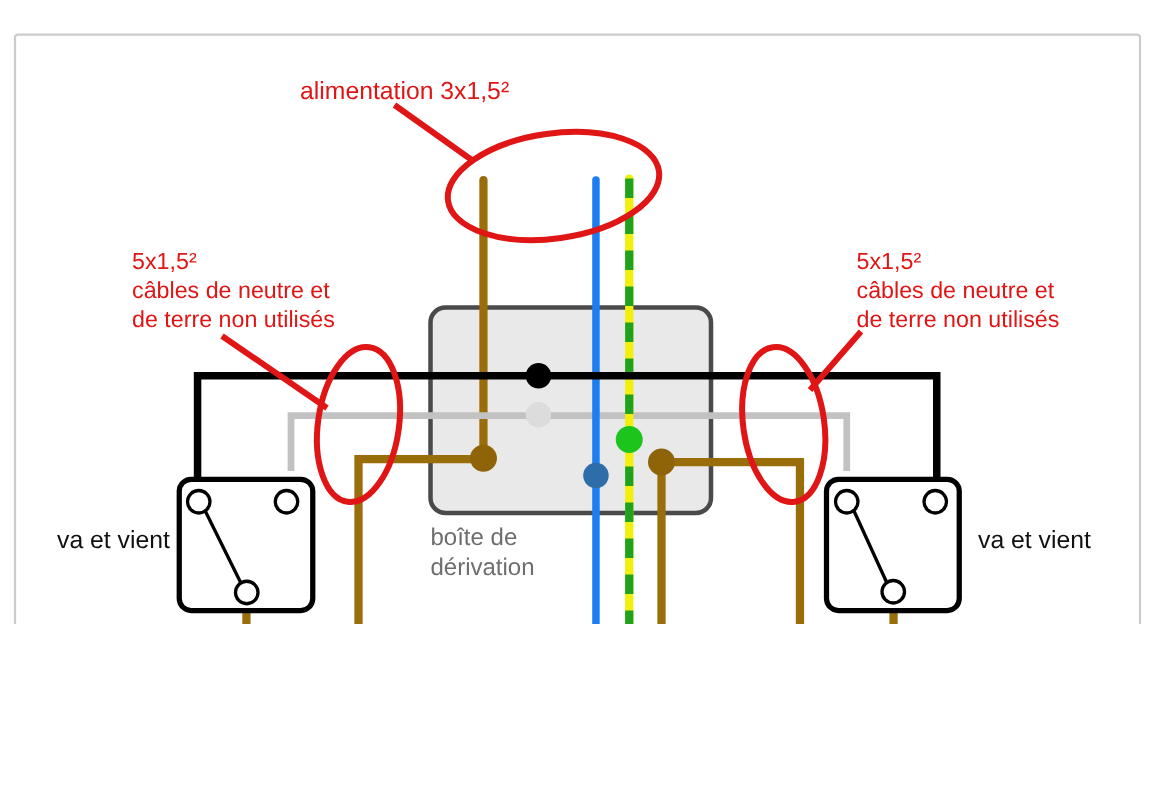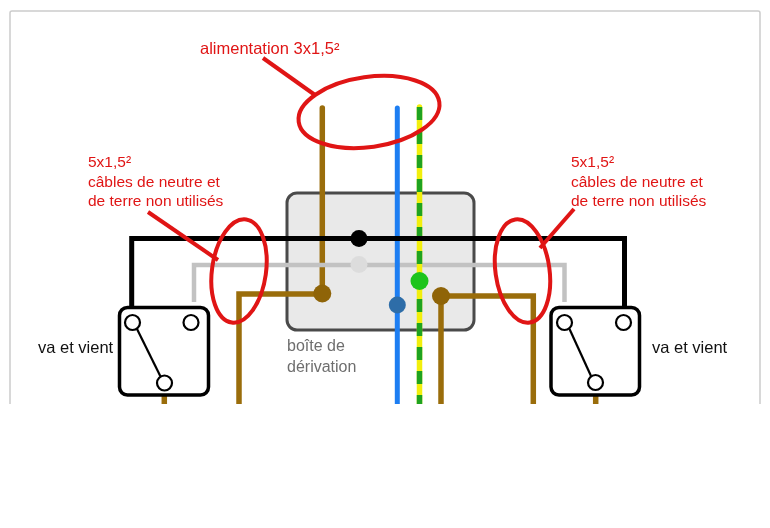--- a/index.html
+++ b/index.html
@@ -7,20 +7,21 @@
     padding: 0;
     background: #ffffff;
     font-family: "Liberation Sans", sans-serif;
   }
   .canvas {
     position: relative;
     width: 770px;
     height: 404px;
     background: #ffffff;
     overflow: hidden;
+    margin-top: 12px;
   }
   svg text {
     font-family: "Liberation Sans", "DejaVu Sans", sans-serif;
   }
   .note-text  { font-size: 15.5px; }
   .main-text  { font-size: 16.5px; }
   .box-text   { font-size: 16px; }
   .lamp-text  { font-size: 17px; }
 </style>
 </head>

